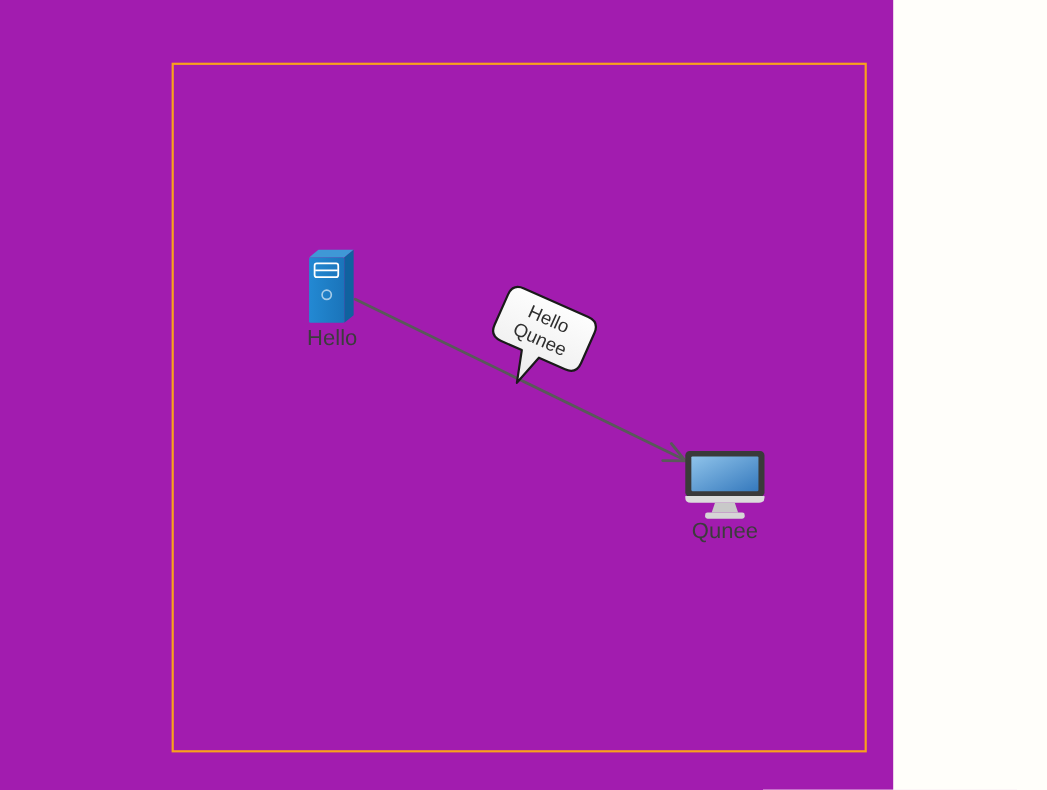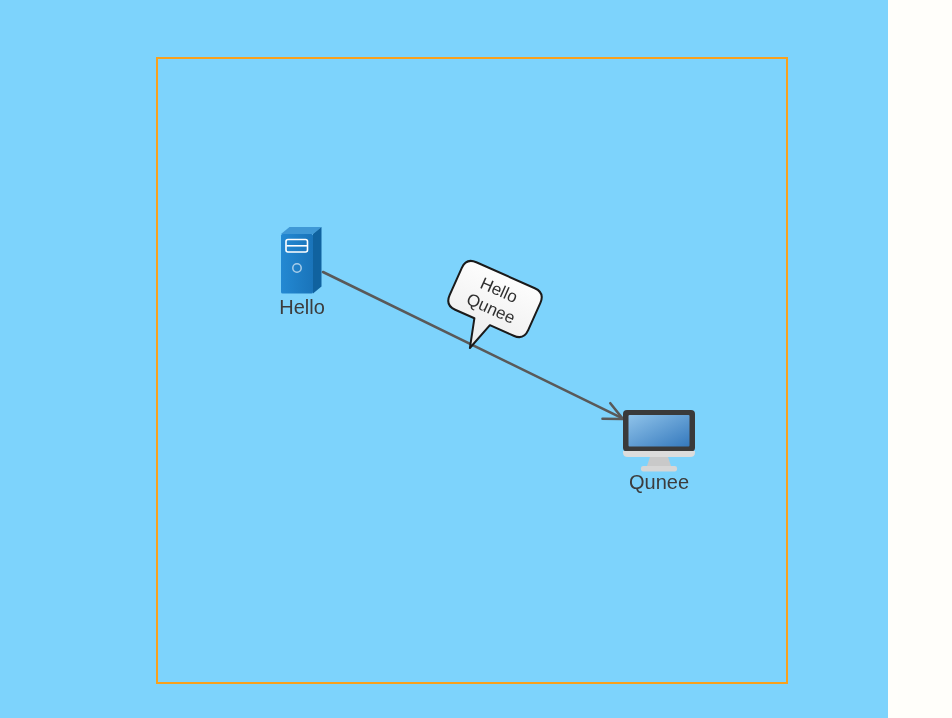--- a/index.html
+++ b/index.html
@@ -3,24 +3,24 @@
 <meta charset="utf-8">
 <style>
   html, body {
     margin: 0;
     padding: 0;
     background: #fffefa;
     font-family: "Liberation Sans", sans-serif;
   }
   .page {
     position: relative;
-    width: 888px;
+    width: 812px;
     height: 718px;
     overflow: hidden;
-    background: #7dd3fc;
+    background: #a21caf;
   }
   svg.stage {
     position: absolute;
     left: 0;
     top: 0;
     display: block;
   }
   .node-label {
     font-family: "Liberation Sans", sans-serif;
     font-size: 20px;

